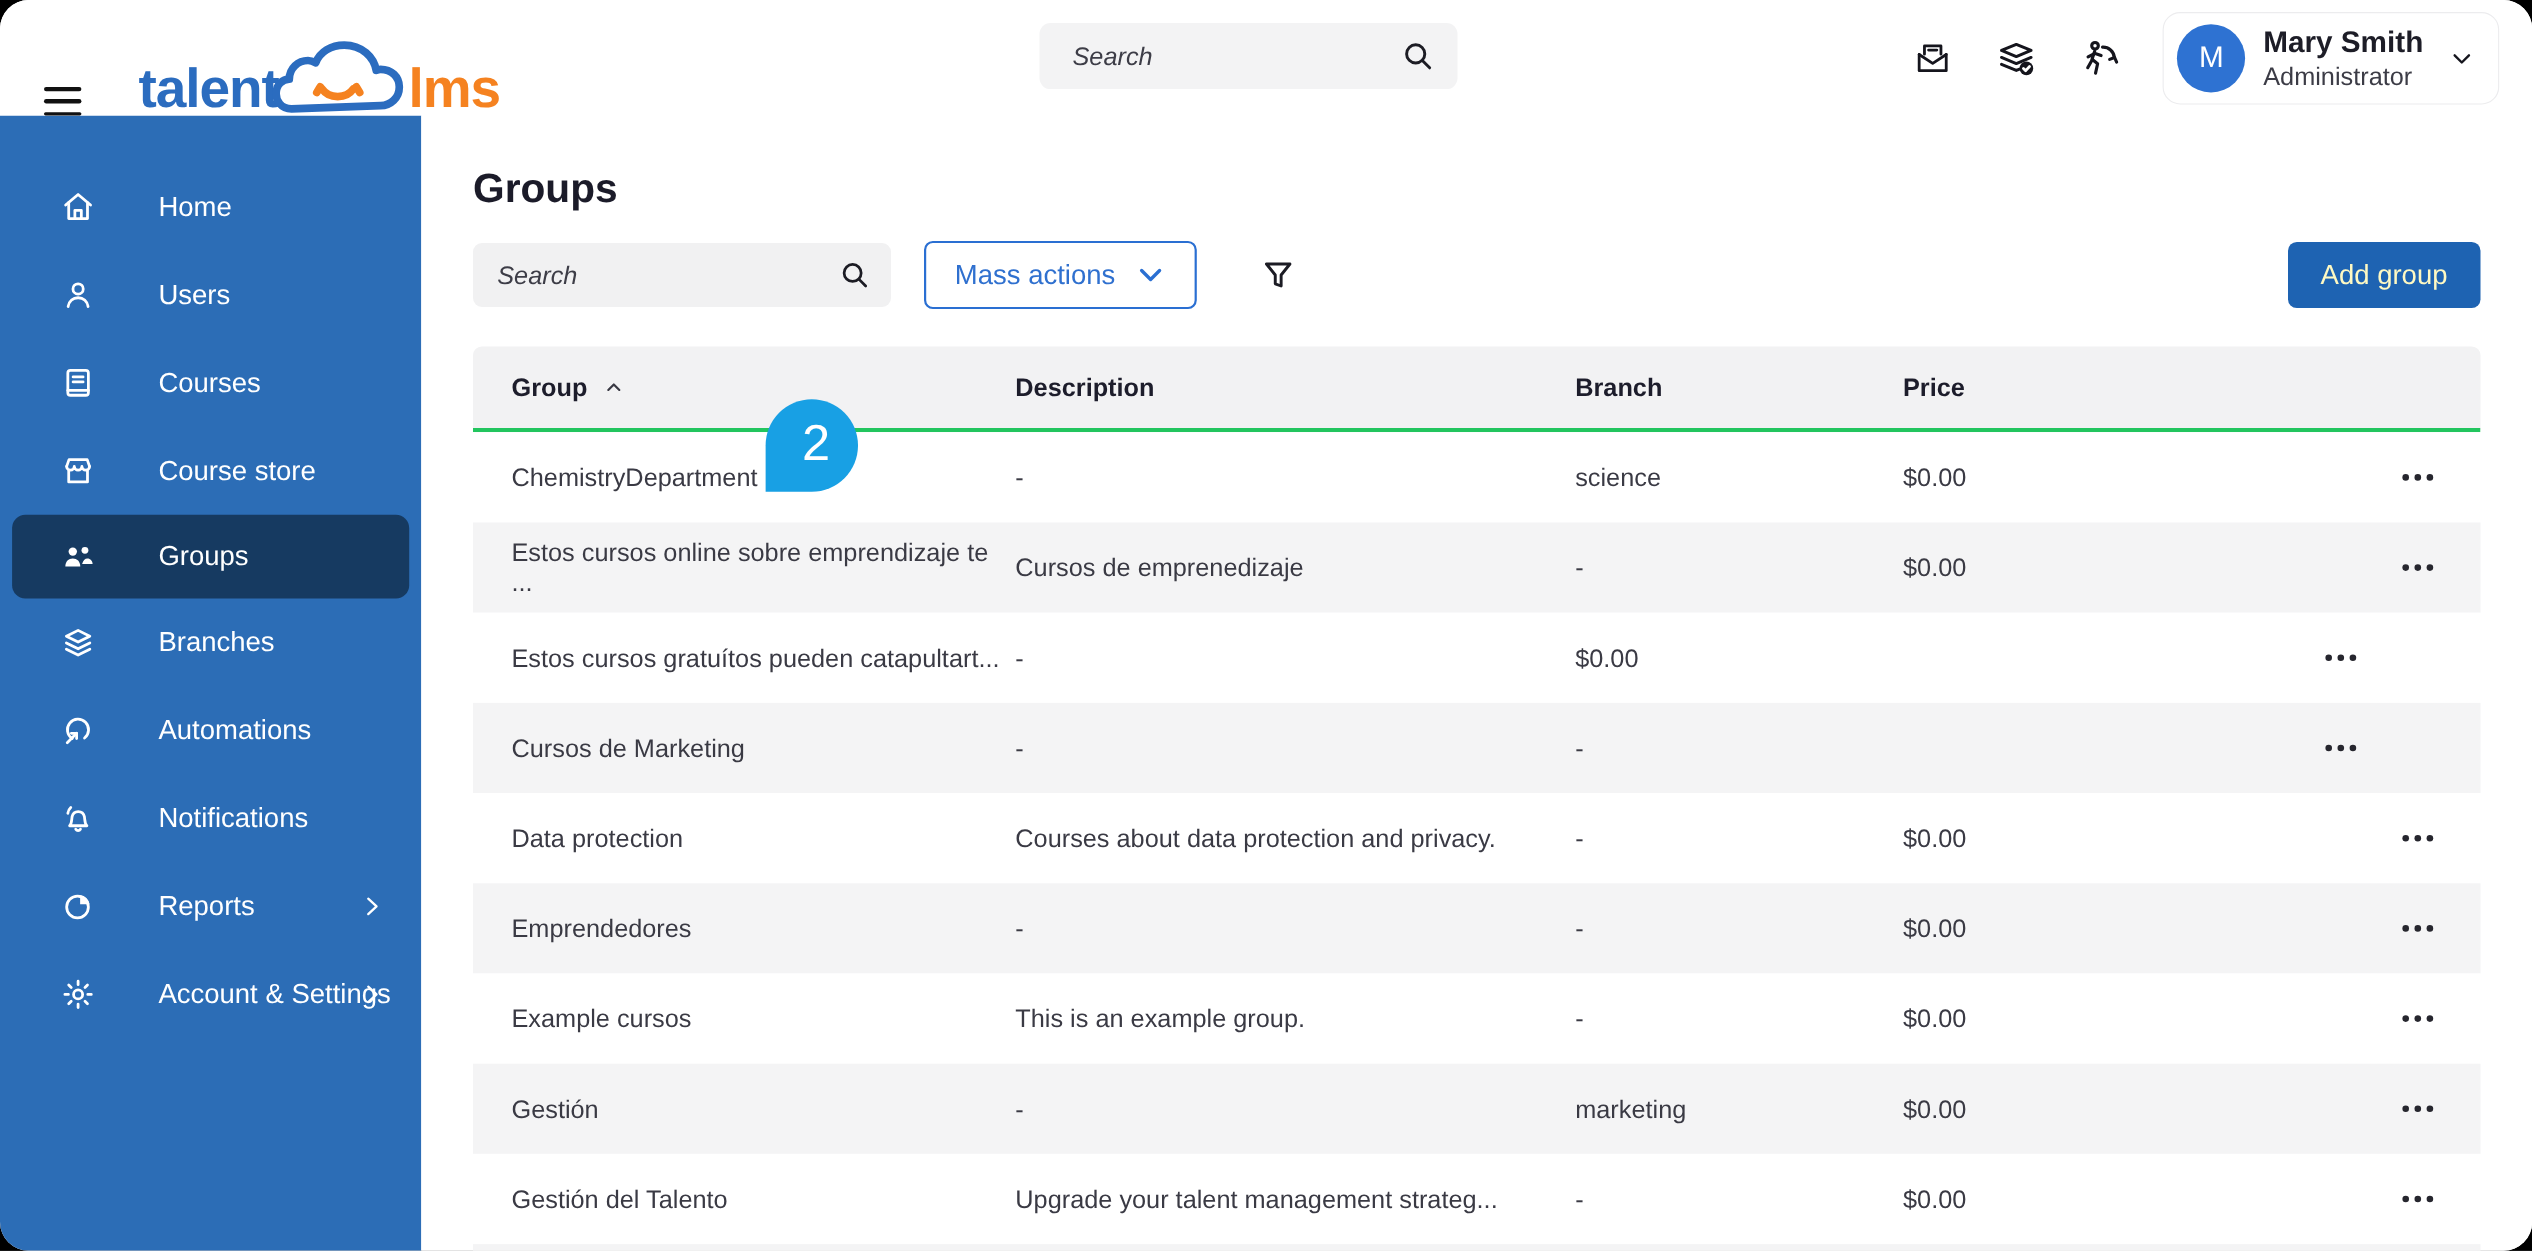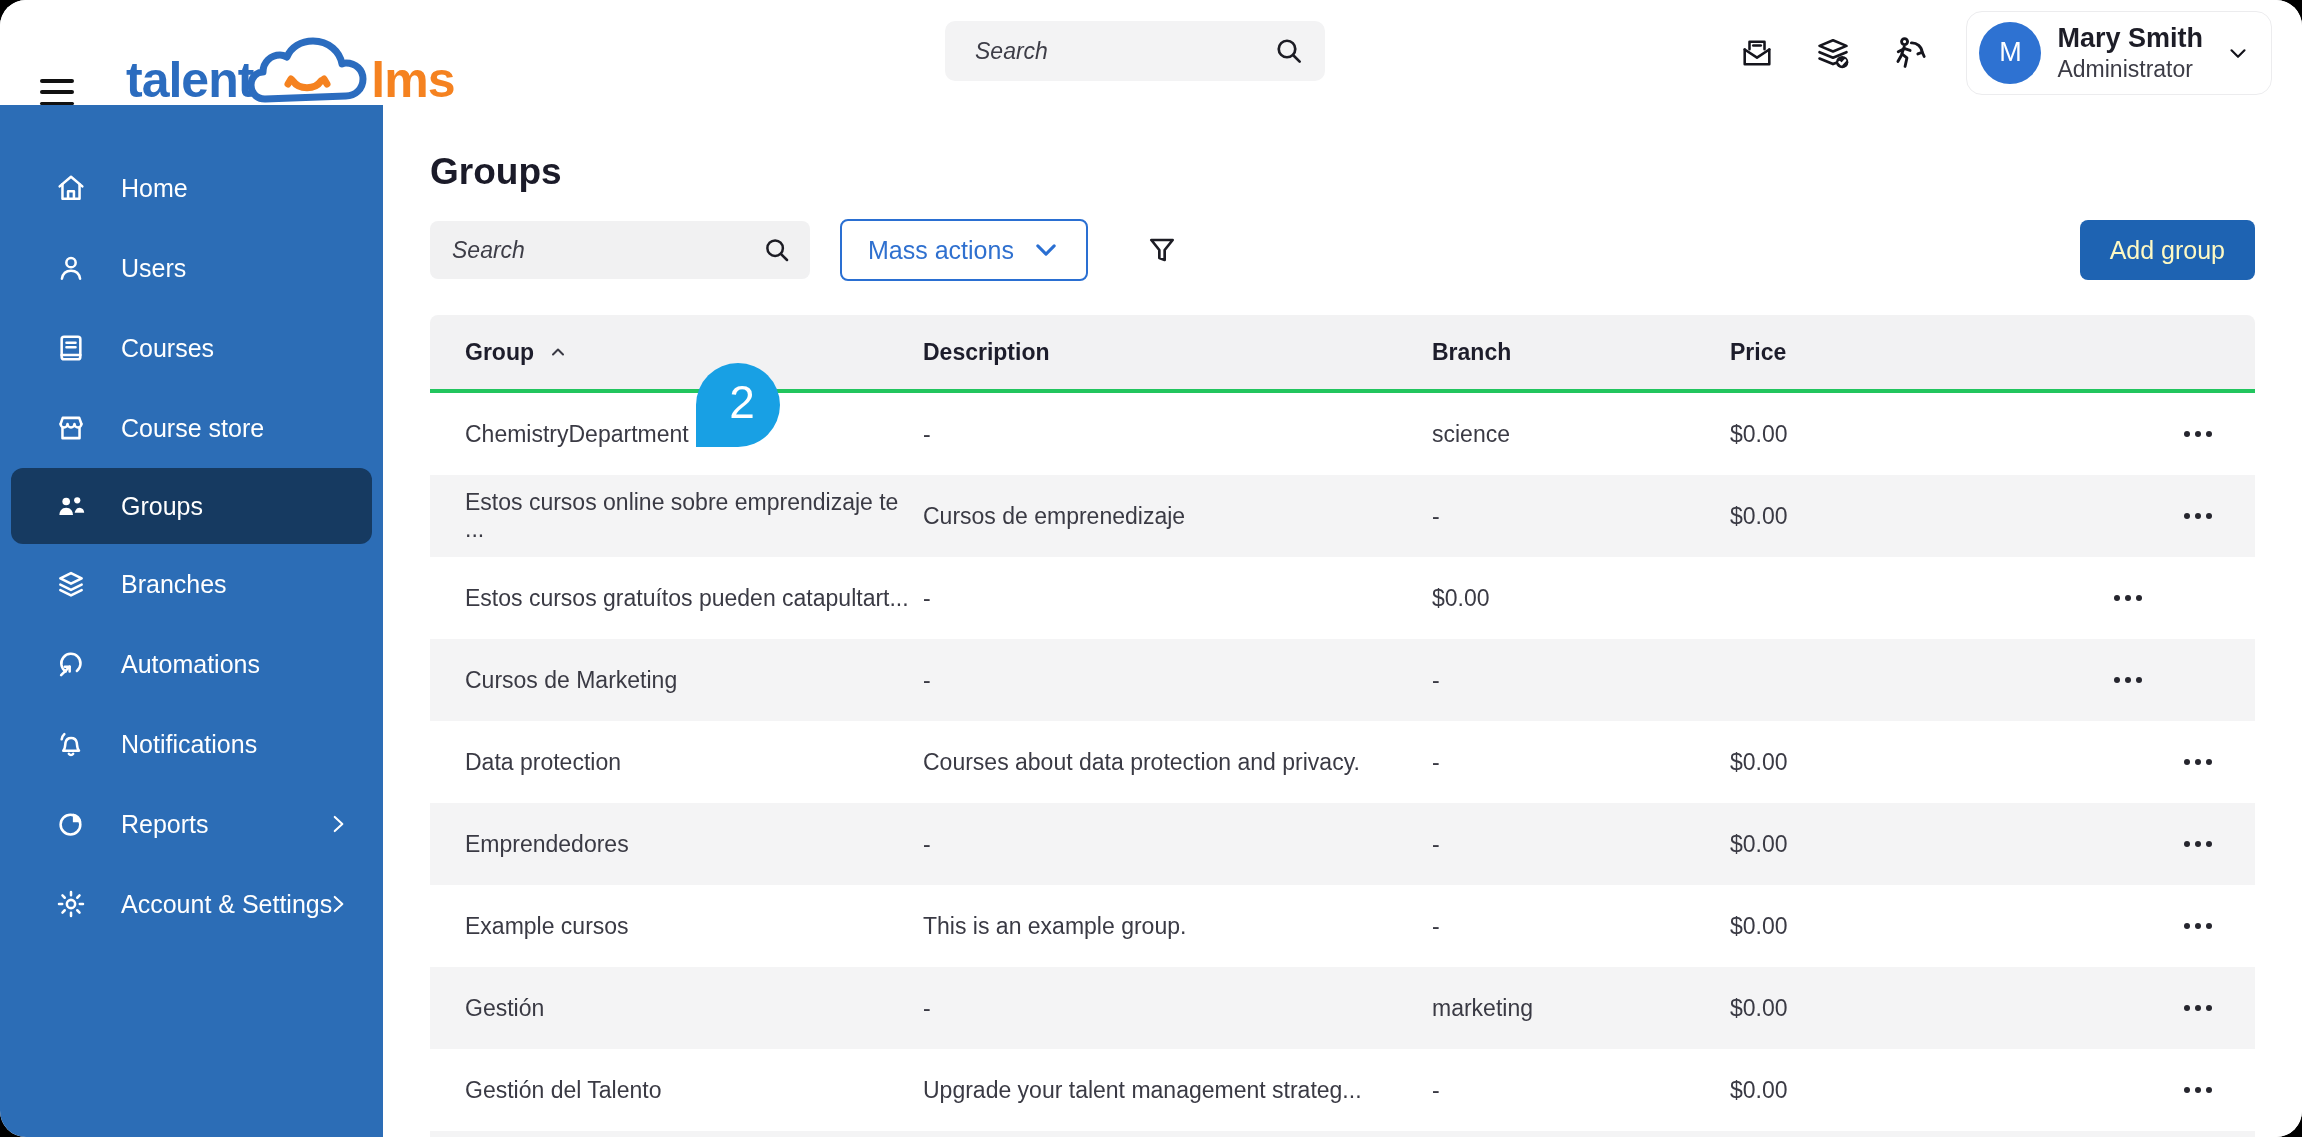--- a/index.html
+++ b/index.html
@@ -23,21 +23,21 @@
   .tr-icon { width:38px; height:38px; color:#15151d; display:flex; align-items:center; justify-content:center; cursor:pointer; }
   .user-chip { display:flex; align-items:center; gap:16px; border:1px solid #ececee; border-radius:16px; padding:10px 20px 10px 12px; cursor:pointer; background:#fff; }
   .avatar { width:62px; height:62px; border-radius:50%; background:var(--avatar-blue); color:#fff; font-size:27px; display:flex; align-items:center; justify-content:center; }
   .u-name { font-size:27px; font-weight:bold; color:#1d1d27; line-height:1.25; }
   .u-role { font-size:23px; color:#3c3c46; line-height:1.2; }
   .chev-down { color:#15151d; margin-left:6px; }
 
   
   .layout { display:flex; height:1032px; }
   .sidebar { width:383px; background:var(--sidebar-bg); padding-top:43px; flex-shrink:0; }
-  .side-item { position:relative; height:80px; display:flex; align-items:center; padding-left:54px; gap:33px; color:#fff; font-size:25px; cursor:pointer; }
+  .side-item { position:relative; height:80px; display:flex; align-items:center; padding-left:54px; gap:56px; color:#fff; font-size:25px; cursor:pointer; }
   .side-item .s-icon { width:34px; height:34px; display:flex; align-items:center; justify-content:center; }
   .side-item.selected { background:var(--sidebar-selected-bg); border-radius:12px; margin:0 11px; padding-left:43px; height:76px; }
   .side-item .sub-chev { position:absolute; right:32px; top:50%; transform:translateY(-50%); }
 
   .main { position:relative; flex:1; background:#fff; padding:0 47px; }
   .page-title { margin-top:46px; font-size:37px; font-weight:bold; color:#1b1b29; }
 
   .controls { margin-top:26px; display:flex; align-items:center; }
   .m-search { width:380px; height:58px; background:#f1f1f2; border-radius:8px; display:flex; align-items:center; padding:0 18px 0 22px; }
   .m-search input { flex:1; border:none; outline:none; background:transparent; font-size:23px; color:#26262e; font-family:inherit; }

